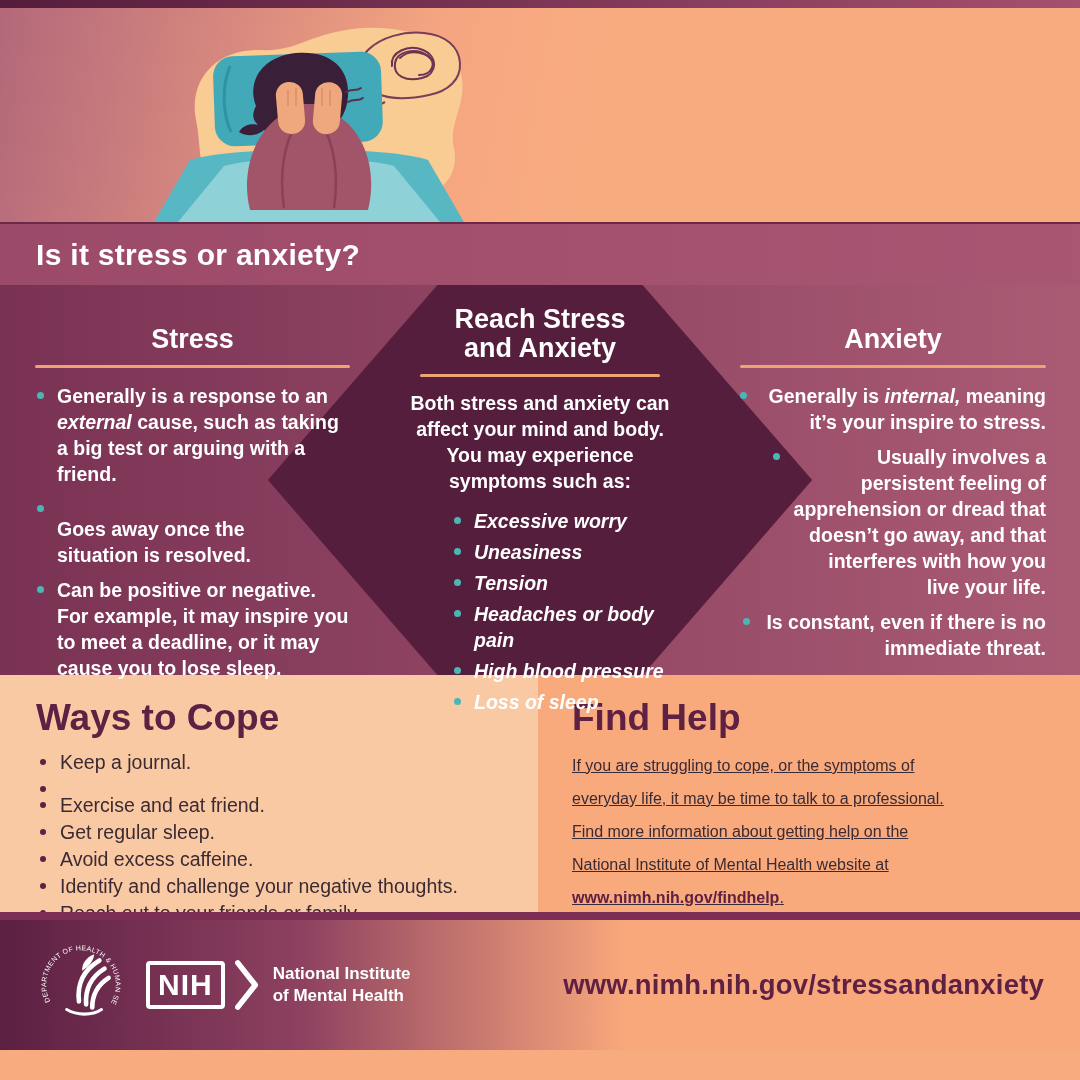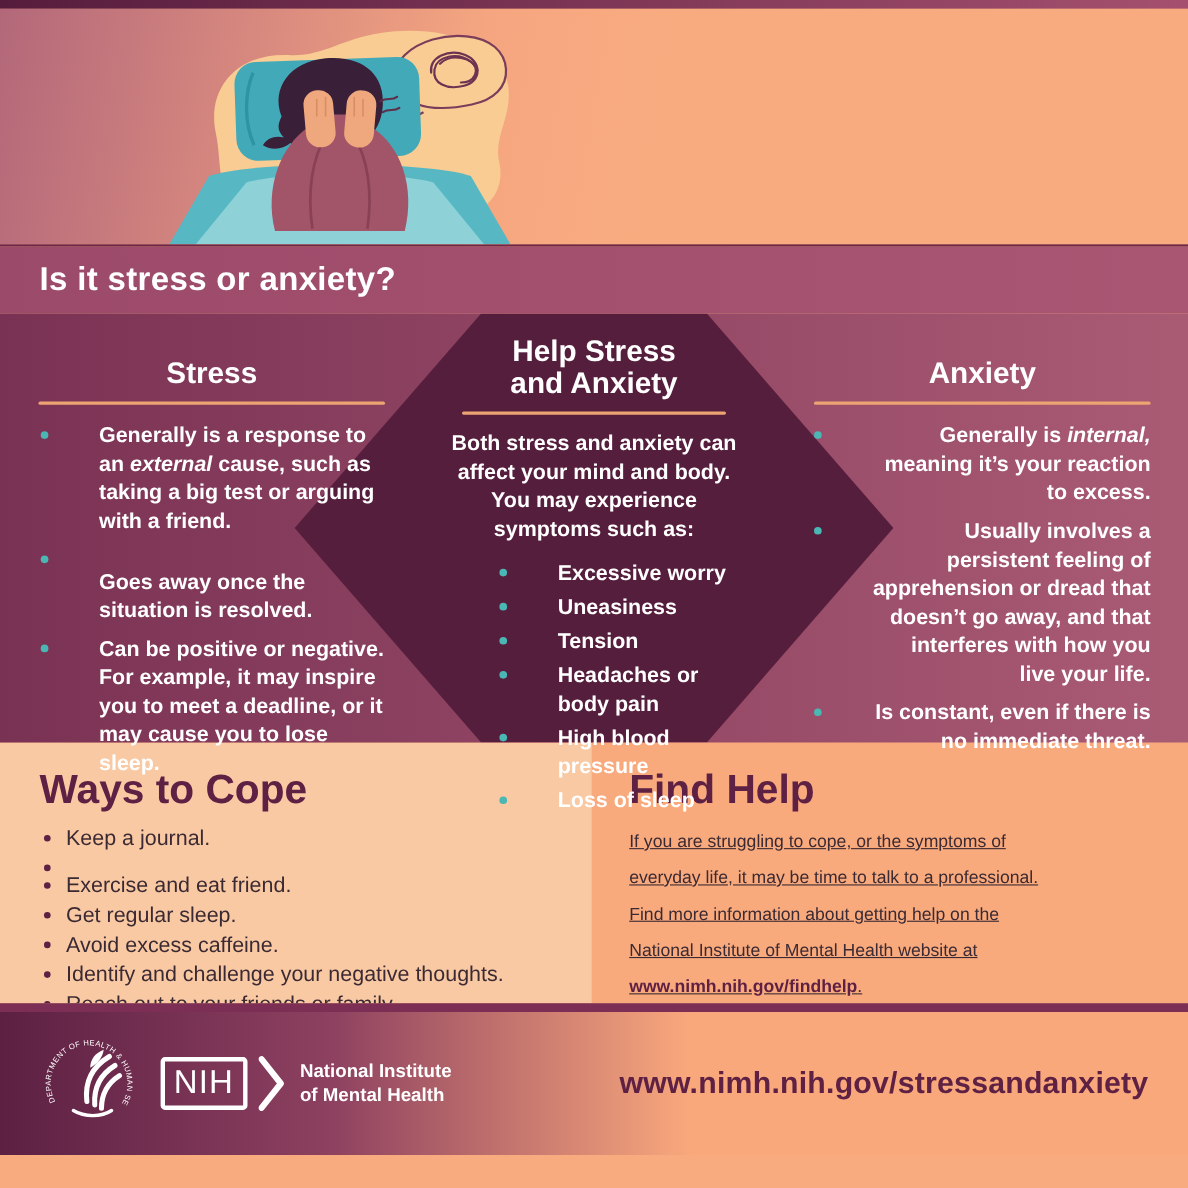--- a/index.html
+++ b/index.html
@@ -23,33 +23,33 @@
     display:flex;align-items:center;padding-left:36px;}
   .banner h1{margin:0;color:#ffffff;font-size:30px;font-weight:700;letter-spacing:.3px;}
   
   .comparison{position:relative;height:390px;background:linear-gradient(90deg,#7a3254,#aa5b74);}
   .hex{position:absolute;inset:0;background:#561e3d;
     clip-path:polygon(40.5% 0,59.5% 0,75.2% 50%,59.5% 100%,40.5% 100%,24.8% 50%);}
   .col{position:absolute;color:#fff;}
   .col-title{font-size:27px;font-weight:700;text-align:center;line-height:1.08;}
   .rule{height:3px;background:#eda473;border-radius:2px;margin:11px 0 15px;}
   .col ul{list-style:none;margin:0;padding:0;}
-  .col li{display:flex;font-size:19.5px;font-weight:600;line-height:26px;margin-bottom:9px;gap:33px;}
+  .col li{display:flex;font-size:19.5px;font-weight:600;line-height:26px;margin-bottom:9px;}
   .bullet{width:7px;height:7px;border-radius:50%;background:#4ab7b4;flex:none;margin:9px 13px 0 2px;}
   .it{font-style:italic;}
   .bd{font-weight:700;}
   .lnk{color:#5e2043;font-weight:700;}
   .stress{left:35px;top:40px;width:315px;}
   .stress li:nth-child(1) .txt{max-width:300px;}
   .stress li:nth-child(2) .txt{max-width:240px;margin-top:20px;}
   .stress li:nth-child(3) .txt{max-width:304px;}
   .both{left:408px;top:20px;width:264px;text-align:center;}
   .both .rule{width:240px;margin:11px auto 13px;}
   .both-intro{font-size:19.5px;font-weight:600;line-height:26px;margin:0 auto;}
-  .both ul{text-align:left;margin:14px 0 0 44px;}
+  .both ul{text-align:left;margin:14px 0 0 44px;font-style:italic;}
   .both li{margin-bottom:5px;}
   .anxiety{left:740px;top:40px;width:306px;}
   .anxiety li{justify-content:flex-end;}
   .anxiety .txt{text-align:right;}
   .anxiety .bullet{margin:9px 12px 0 0;}
   .anxiety li:nth-child(1) .txt{max-width:288px;}
   .anxiety li:nth-child(2) .txt{max-width:254px;}
   .anxiety li:nth-child(3) .txt{max-width:284px;}
   
   .bottom{display:flex;height:237px;overflow:hidden;}
@@ -60,21 +60,21 @@
   .cope .bullet{background:#5e2043;width:6px;height:6px;margin:10px 14px 0 4px;}
   .help{flex:1;box-sizing:border-box;background:#f9aa7d;padding:22px 34px 0 34px;}
   .help-lines{color:#3b2a33;font-size:16px;font-weight:400;text-decoration:underline;}
   .help-lines .line{line-height:33px;}
   
   .divider{height:8px;background:#7c2e54;}
   .footer{height:130px;box-sizing:border-box;display:flex;align-items:center;padding:0 36px;
     background:linear-gradient(90deg,#5c2043 0%,#8e4160 28%,#f9a87c 58%,#f9a87c 100%);}
   .logos{display:flex;align-items:center;gap:20px;}
   .nih-lockup{display:flex;align-items:center;gap:10px;}
-  .nih-box{border:4px solid #fff;border-radius:4px;color:#fff;font-weight:400;
+  .nih-box{border:4px solid #fff;border-radius:4px;color:#fff;font-weight:700;
     font-size:30px;letter-spacing:1px;padding:5px 8px;line-height:1;}
   .nih-name{color:#fff;font-size:17px;font-weight:600;line-height:1.3;margin-left:4px;}
   .footer-url{margin-left:auto;color:#5e2043;font-size:27.5px;font-weight:800;letter-spacing:.2px;}
 </style>
 </head>
 <body>
 
 <div class="poster">
 
   <div class="top-strip"></div>
@@ -154,21 +154,21 @@
           </li>
           <li>
             <span class="bullet"></span>
             <span class="txt"><span>Can be positive or negative. For example, it may inspire you to meet a deadline, or it may cause you to lose sleep.</span></span>
           </li>
         </ul>
     </div>
 
     <div class="col both">
       <div class="col-title">
-        <div>Help Stress</div>
+        <div>Reach Stress</div>
         <div>and Anxiety</div>
       </div>
       <div class="rule"></div>
       <p class="both-intro">Both stress and anxiety can affect your mind and body. You may experience symptoms such as:</p>
       <ul>
           <li>
             <span class="bullet"></span>
             <span class="txt"><span>Excessive worry</span></span>
           </li>
           <li>
@@ -193,21 +193,21 @@
           </li>
         </ul>
     </div>
 
     <div class="col anxiety">
       <div class="col-title">Anxiety</div>
       <div class="rule"></div>
       <ul>
           <li>
             <span class="bullet"></span>
-            <span class="txt"><span>Generally is </span><span class="it">internal,</span><span> meaning it’s your reaction to excess.</span></span>
+            <span class="txt"><span>Generally is </span><span class="it">internal,</span><span> meaning it’s your inspire to stress.</span></span>
           </li>
           <li>
             <span class="bullet"></span>
             <span class="txt"><span>Usually involves a persistent feeling of apprehension or dread that doesn’t go away, and that interferes with how you live your life.</span></span>
           </li>
           <li>
             <span class="bullet"></span>
             <span class="txt"><span>Is constant, even if there is no immediate threat.</span></span>
           </li>
         </ul>

